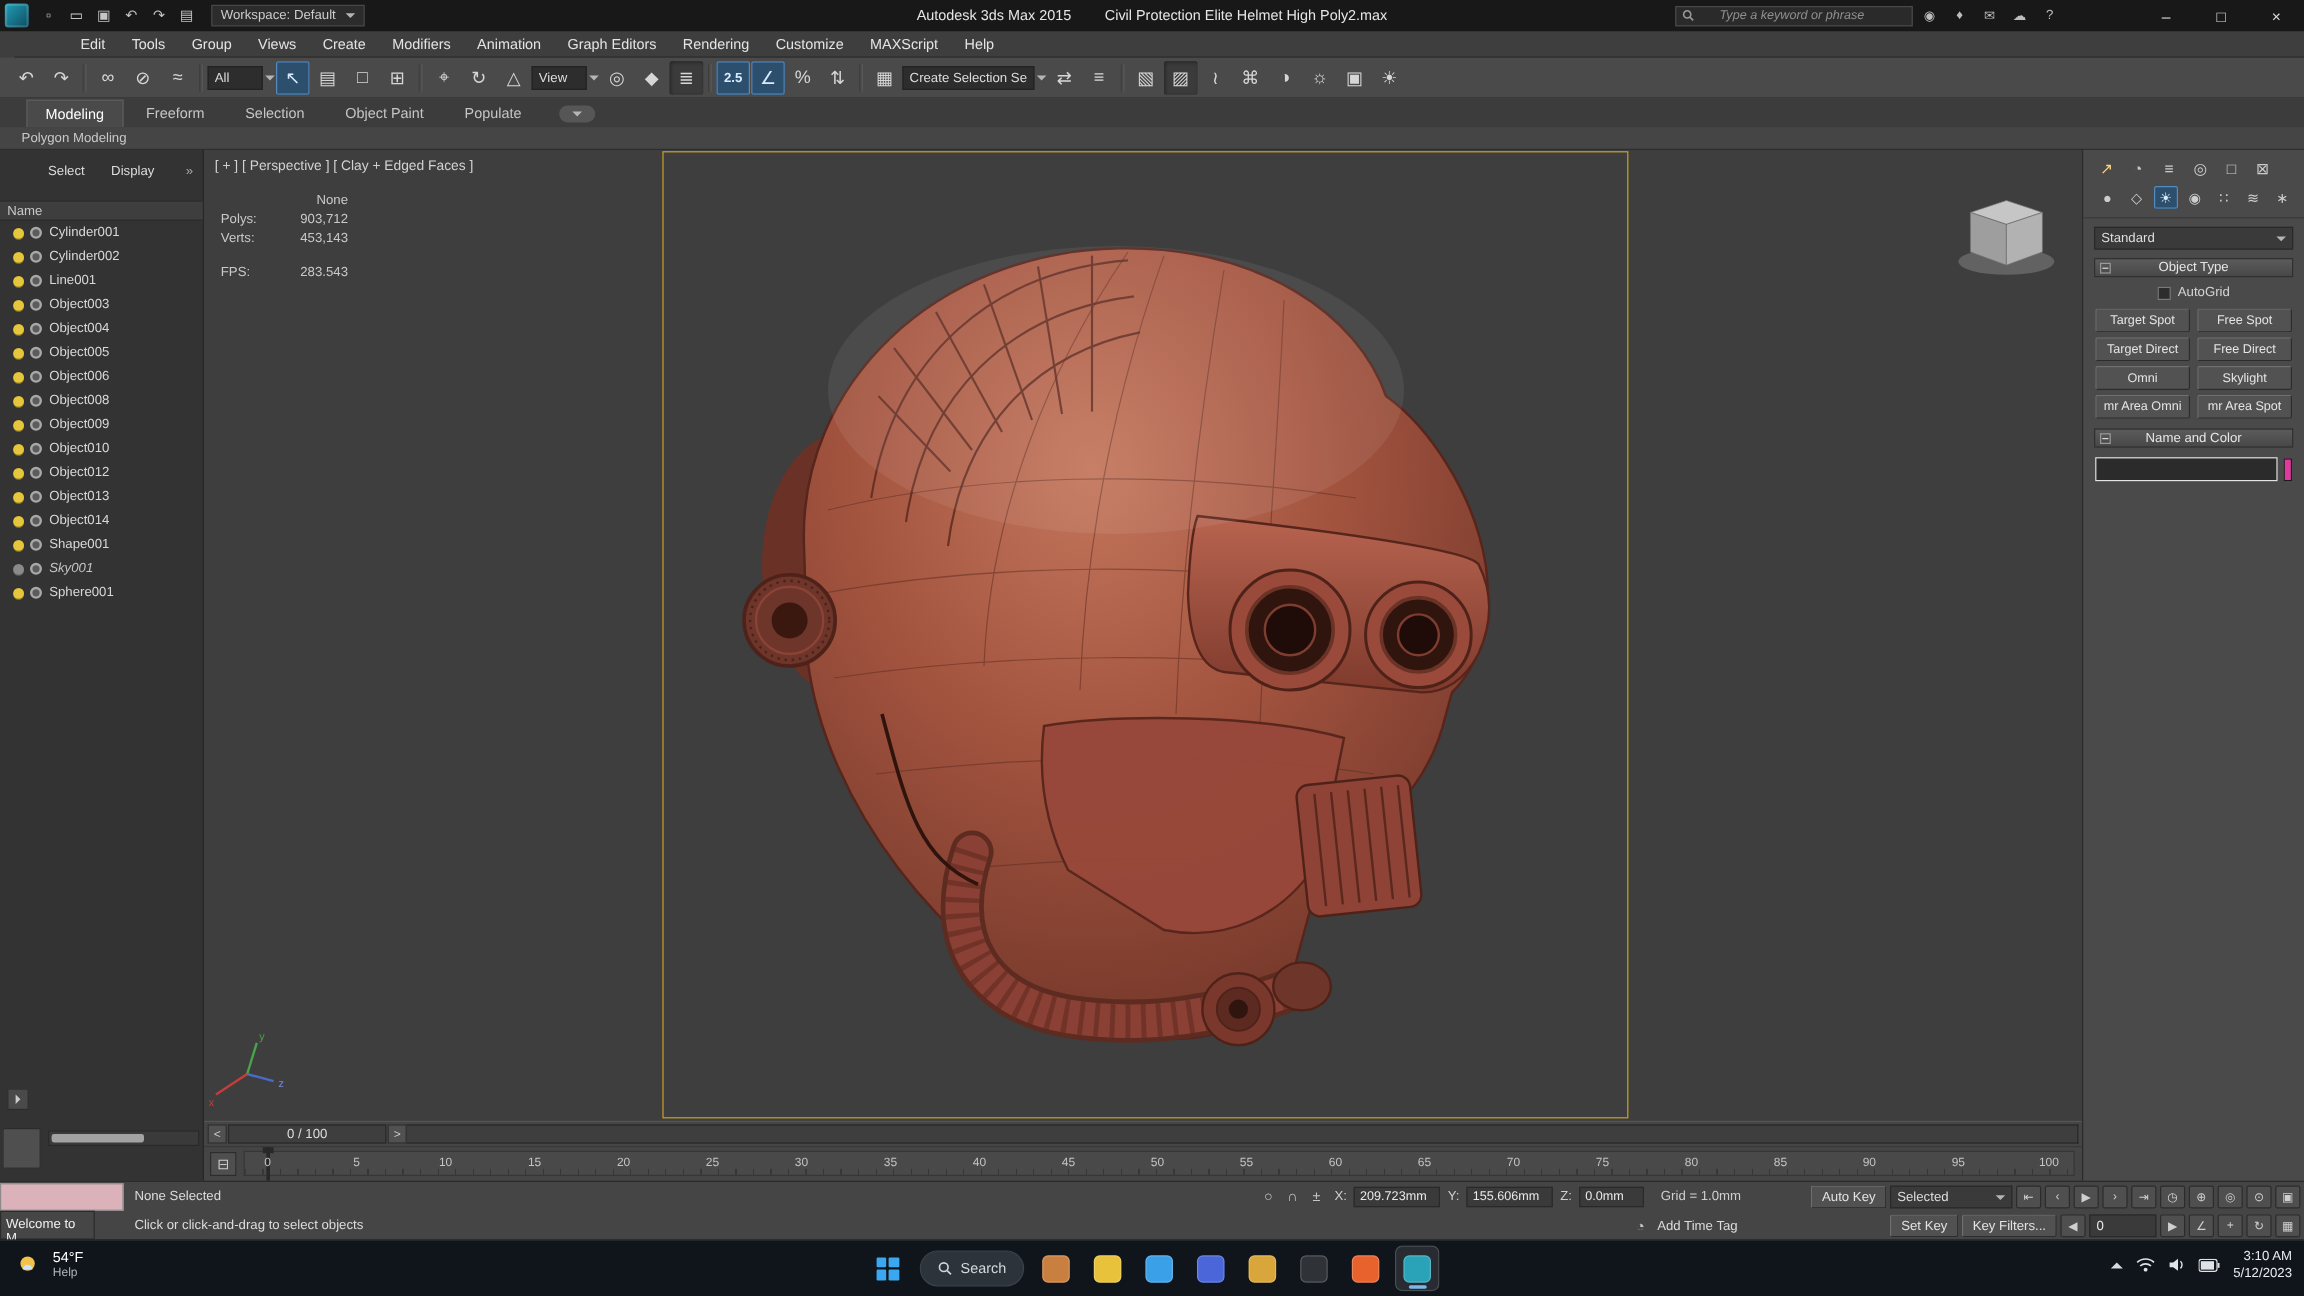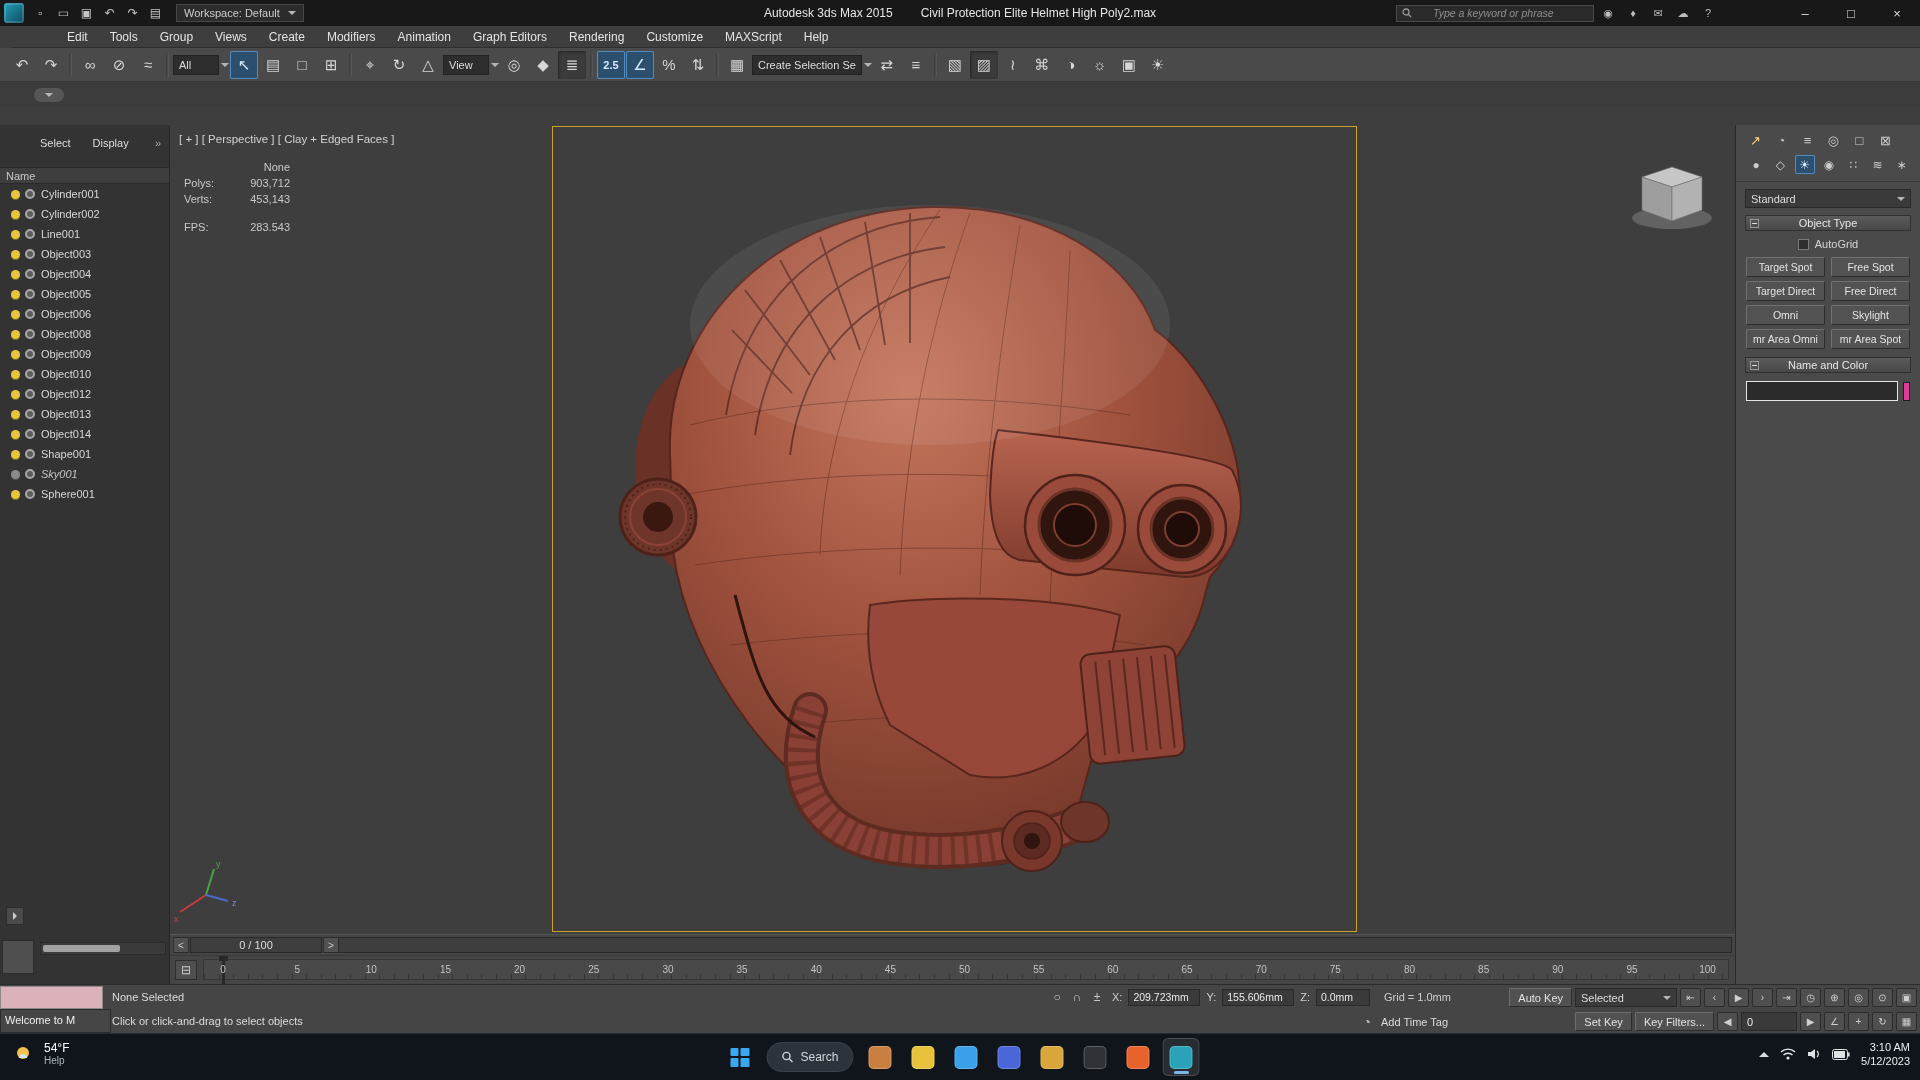--- a/index.html
+++ b/index.html
@@ -102,21 +102,21 @@
   .tl-icon{position:absolute;left:5px;top:4px;width:22px;height:20px;background:#4f4f4f;border:1px solid #2d2d2d;color:#ccc;font-size:12px;display:flex;align-items:center;justify-content:center}
   .tl-ruler{position:absolute;left:33px;right:6px;top:3px;bottom:4px;background:#494949;border:1px solid #363636;display:flex;justify-content:space-between;align-items:center;padding:0 12px}
   .tl-ruler::after{content:"";position:absolute;left:0;right:0;bottom:0;height:5px;background:repeating-linear-gradient(90deg,#373737 0 1px,transparent 1px 14.6px)}
   .tick-label{color:#c3c3c3;font-size:10px;min-width:14px;text-align:center;z-index:1}
   .playhead{position:absolute;left:52px;top:0;bottom:0;width:3px;background:#282828}
   .playhead::before{content:"";position:absolute;left:-3px;top:0;width:9px;height:5px;background:#282828}
 
   
   .statusbar{position:absolute;left:0;top:984px;width:1920px;height:49px;background:#454545;border-top:1px solid #2b2b2b;z-index:12}
   .listener-pink{position:absolute;left:0;top:1px;width:103px;height:23px;background:#dcb2ba;border:1px solid #8a8a8a}
-  .listener-row{position:absolute;left:0;top:24px;width:111px;height:24px;background:#464646;border:1px solid #2b2b2b;color:#f0f0f0;font-size:11px;padding:4px 4px 0}
+  .listener-row{position:absolute;left:0;top:24px;width:79px;height:24px;background:#464646;border:1px solid #2b2b2b;color:#f0f0f0;font-size:11px;padding:4px 4px 0}
   .sb-selection{position:absolute;left:112px;top:6px;color:#dcdcdc;font-size:11px}
   .sb-prompt{position:absolute;left:112px;top:30px;color:#dcdcdc;font-size:11px}
   .sb-mid{position:absolute;left:1048px;top:3px;display:flex;align-items:center;gap:6px}
   .sb-ico{width:18px;height:18px;display:flex;align-items:center;justify-content:center;color:#c6c6c6;font-size:12px}
   .coord-label{color:#cfcfcf;font-size:11px}
   .coord-field{width:72px;height:17px;background:#3a3a3a;border:1px solid #292929;color:#e9e9e9;font-size:10.5px;display:flex;align-items:center;padding:0 4px}
   .coord-field.z{width:54px}
   .grid-label{color:#cfcfcf;font-size:11px;margin-left:8px}
   .sb-tag{position:absolute;left:1358px;top:28px;display:flex;align-items:center;gap:5px;color:#dcdcdc;font-size:11px}
   .sb-right{position:absolute;right:3px;display:flex;align-items:center;gap:3px}
@@ -449,24 +449,37 @@
 
       </div>
 
       <div class="tb-item">
         <span class="tb-glyph">☀</span>
 
       </div>
     </div>
 
   <div class="ribbon-tabs">
+    <div style="display:flex;gap:4px">
+
+        <div class="rtab active">Modeling</div>
+
+        <div class="rtab">Freeform</div>
+
+        <div class="rtab">Selection</div>
+
+        <div class="rtab">Object Paint</div>
+
+        <div class="rtab">Populate</div>
+      </div>
     <div class="ribbon-pill">
         <span class="caret"></span>
       </div>
   </div>
+  <div class="ribbon-panelrow">Polygon Modeling</div>
 
   <div class="explorer">
     <div class="sx-tabs">
       <span style="display:flex;gap:22px">
 
       <span class="sx-tab">Select</span>
           <span class="sx-tab">Display</span>
         </span>
       <span class="sx-overflow">»</span>
     </div>

